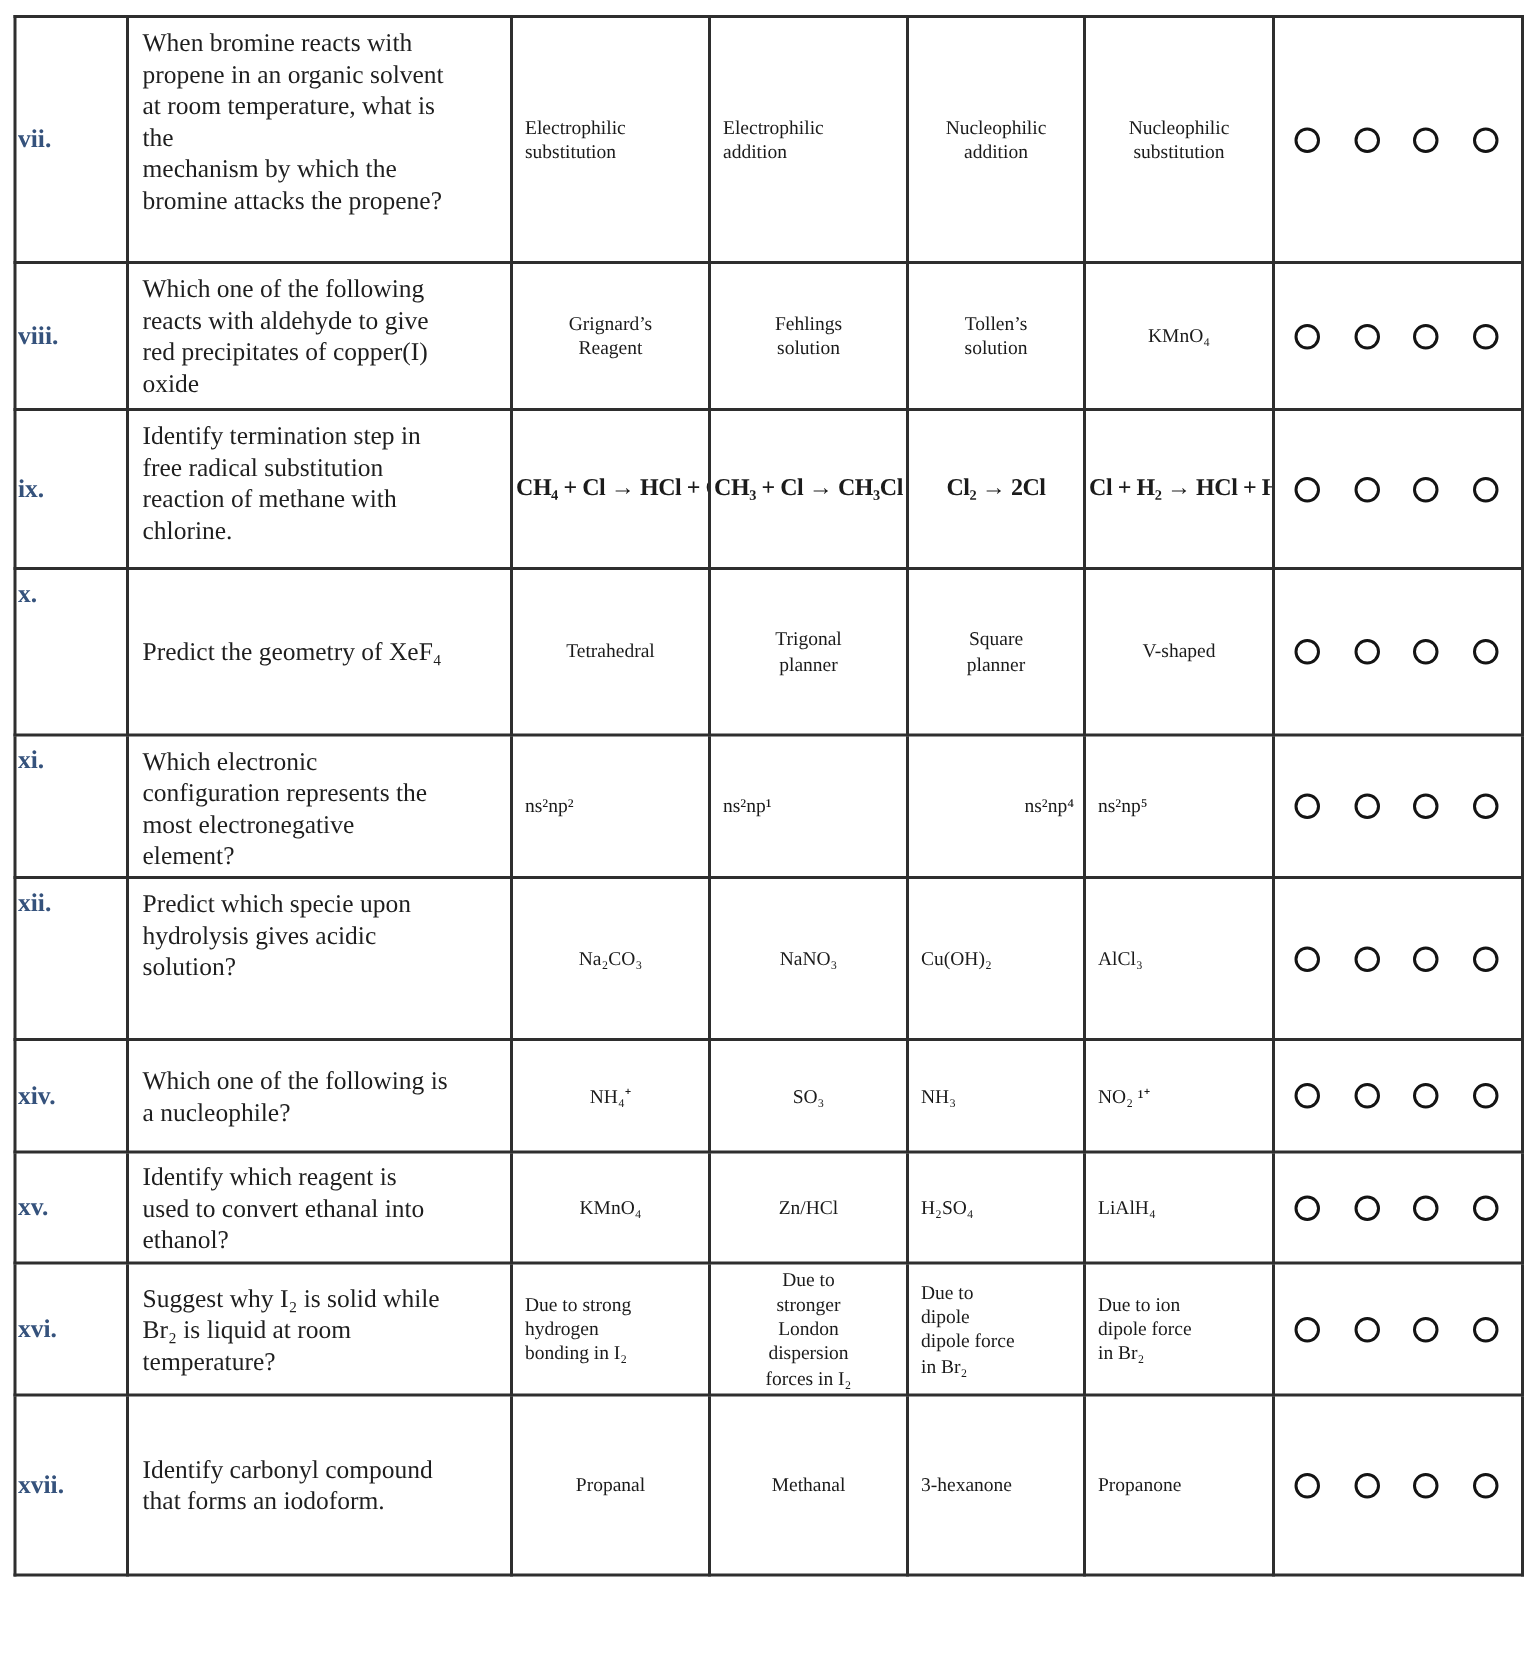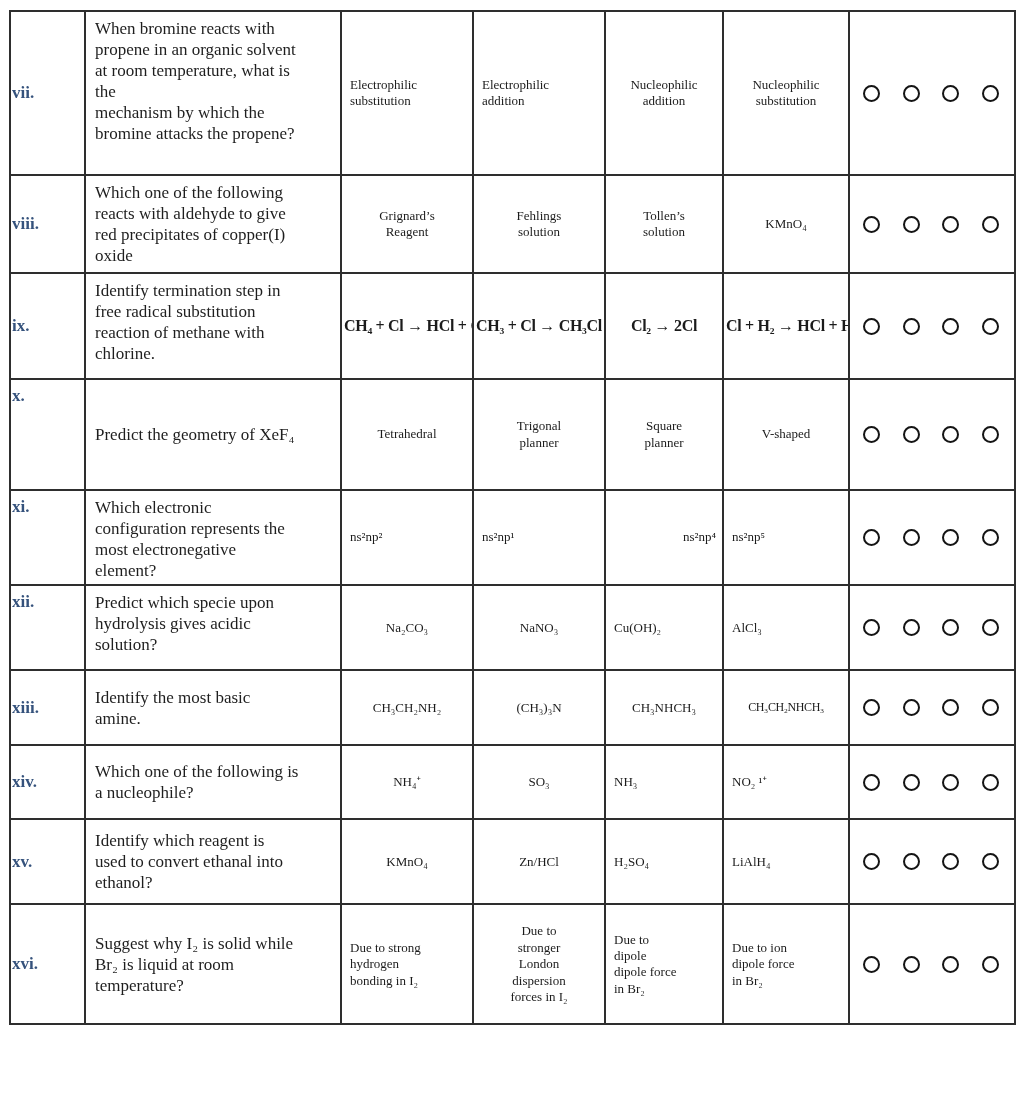--- a/index.html
+++ b/index.html
@@ -6,21 +6,21 @@
   body{width:1024px;height:1104px;position:relative;font-family:"Liberation Serif",serif;
        --ink:#1e1e1e;--numeral:#35527c;--line:#2e2e2e;}
   .sheet{position:absolute;left:9px;top:10px;}
   table{border-collapse:collapse;table-layout:fixed;width:1005px;}
   td{border:2px solid var(--line);vertical-align:middle;overflow:hidden;}
   tr:nth-child(1){height:164px}
   tr:nth-child(2){height:98px}
   tr:nth-child(3){height:106px}
   tr:nth-child(4){height:111px}
   tr:nth-child(5){height:90px}
-  tr:nth-child(6){height:85px}
+  tr:nth-child(6){height:108px}
   tr:nth-child(7){height:75px}
   tr:nth-child(8){height:74px}
   tr:nth-child(9){height:85px}
   tr:nth-child(10){height:120px}
   tr:nth-child(11){height:73px}
   .num{color:var(--numeral);font-weight:bold;font-size:17px;text-align:left;}
   .q{font-size:17px;line-height:1.24;color:var(--ink);padding:3px 8px 3px 9px;white-space:pre-line;}
   .opt{font-size:13px;line-height:1.26;color:#1b1b1b;text-align:center;padding:2px 5px;white-space:pre-line;}
   .opt.l{text-align:left;padding-left:8px;}
   .opt.r{text-align:right;padding-right:6px;}
@@ -163,37 +163,20 @@
           <td class="bubbles">
             <div class="bubbles-inner">
               <span class="bubble"></span>
               <span class="bubble"></span>
               <span class="bubble"></span>
               <span class="bubble"></span>
             </div>
           </td>
         </tr>
         <tr>
-          <td class="num">xiii.</td>
-          <td class="q">Identify the most basic
-amine.</td>
-          <td class="opt c">CH₃CH₂NH₂</td>
-          <td class="opt c">(CH₃)₃N</td>
-          <td class="opt c">CH₃NHCH₃</td>
-          <td class="opt c s">CH₃CH₂NHCH₃</td>
-          <td class="bubbles">
-            <div class="bubbles-inner">
-              <span class="bubble"></span>
-              <span class="bubble"></span>
-              <span class="bubble"></span>
-              <span class="bubble"></span>
-            </div>
-          </td>
-        </tr>
-        <tr>
           <td class="num">xiv.</td>
           <td class="q">Which one of the following is
 a nucleophile?</td>
           <td class="opt c">NH₄⁺</td>
           <td class="opt c">SO₃</td>
           <td class="opt l">NH₃</td>
           <td class="opt l">NO₂ ¹⁺</td>
           <td class="bubbles">
             <div class="bubbles-inner">
               <span class="bubble"></span>
@@ -243,15 +226,32 @@
 in Br₂</td>
           <td class="bubbles">
             <div class="bubbles-inner">
               <span class="bubble"></span>
               <span class="bubble"></span>
               <span class="bubble"></span>
               <span class="bubble"></span>
             </div>
           </td>
         </tr>
+        <tr>
+          <td class="num">xvii.</td>
+          <td class="q">Identify carbonyl compound
+that forms an iodoform.</td>
+          <td class="opt c">Propanal</td>
+          <td class="opt c">Methanal</td>
+          <td class="opt l">3-hexanone</td>
+          <td class="opt l">Propanone</td>
+          <td class="bubbles">
+            <div class="bubbles-inner">
+              <span class="bubble"></span>
+              <span class="bubble"></span>
+              <span class="bubble"></span>
+              <span class="bubble"></span>
+            </div>
+          </td>
+        </tr>
       </tbody>
   </table>
 </div>
 
 </body></html>

